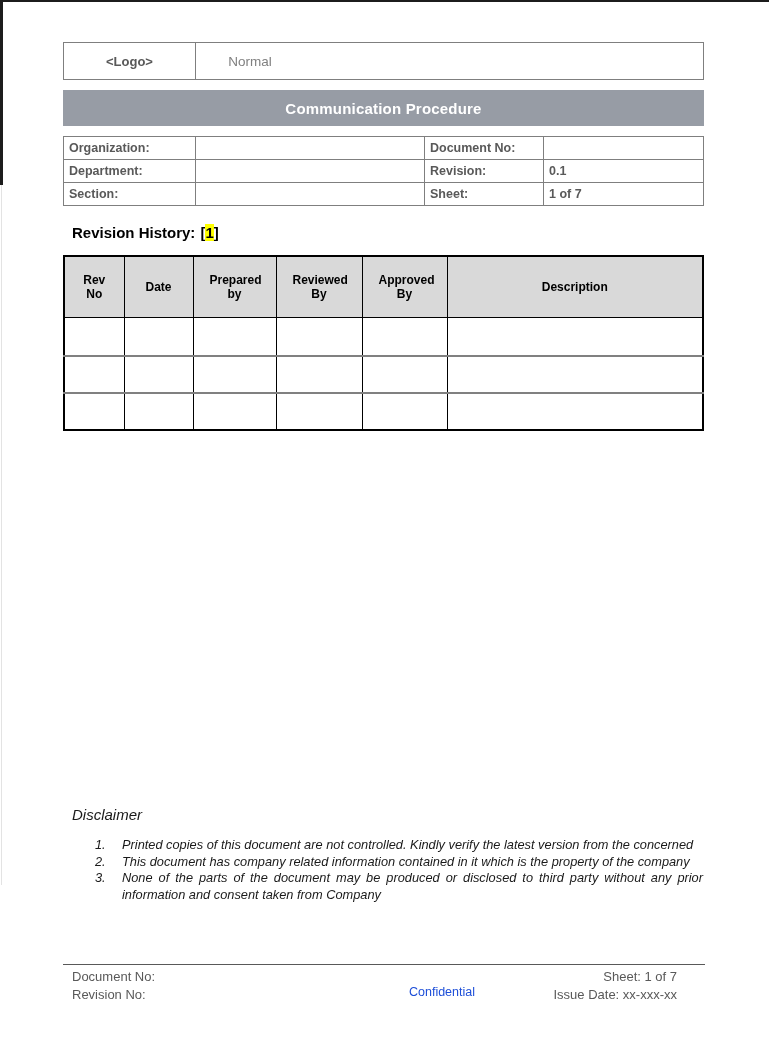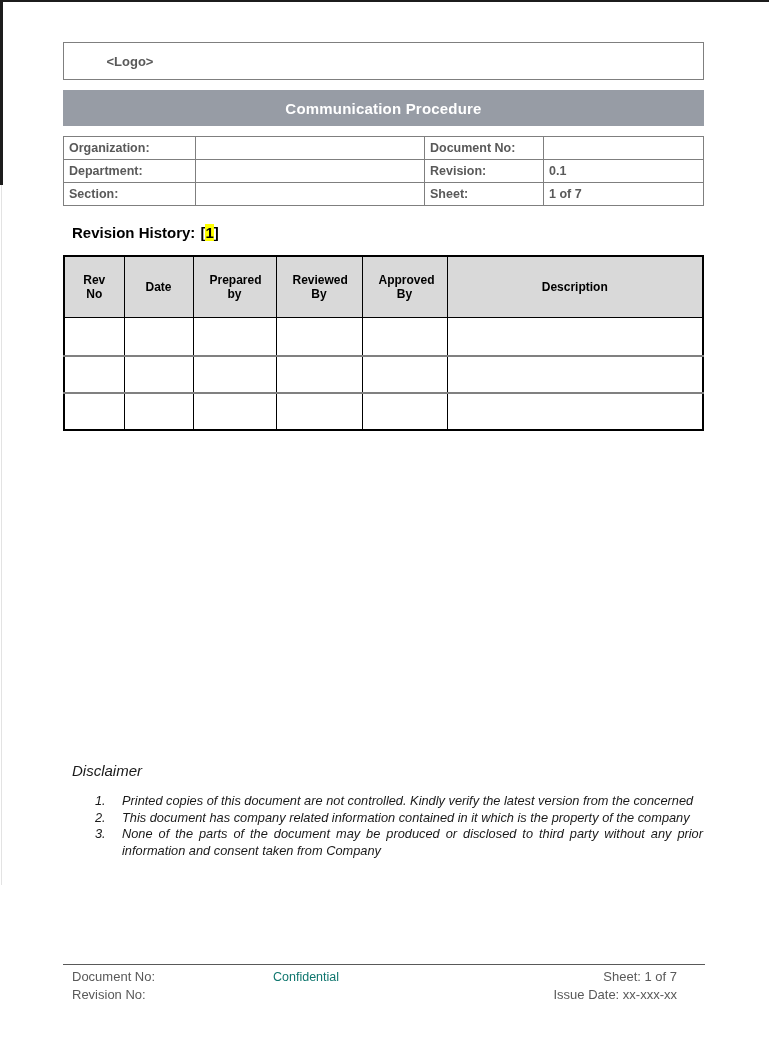--- a/index.html
+++ b/index.html
@@ -77,52 +77,53 @@
     border-left: 1px solid var(--table-border, #000);
     border-right: 1px solid var(--table-border, #000);
     height: 37px; padding: 0 3px; font-size: 12px;
   }
   .rev-table tbody tr:first-child td { height: 38px; }
   .rev-table tbody tr + tr td { border-top: 2px solid var(--row-divider, #808080); }
   .rev-c1 { width: 60px; } .rev-c2 { width: 69px; } .rev-c3 { width: 83px; }
   .rev-c4 { width: 86px; } .rev-c5 { width: 85px; } .rev-c6 { width: auto; }
 
   
-  .disclaimer { position: absolute; left: 63px; top: 762px; width: 640px; }
+  .disclaimer { position: absolute; left: 63px; top: 806px; width: 640px; }
   .disclaimer-heading {
     padding-left: 9px; font-style: italic; font-size: 15px; color: #1a1a1a;
   }
   .disclaimer-list { margin-top: 14px; list-style: none; }
   .disclaimer-item {
     display: flex; font-style: italic; font-size: 12.8px;
     line-height: 16.5px; color: #1a1a1a;
   }
   .disclaimer-item .num { flex: none; width: 27px; margin-left: 32px; }
   .disclaimer-item .txt { flex: 1; text-align: justify; }
 
   
   .footer {
     position: absolute; left: 63px; top: 964px; width: 642px;
     border-top: 1px solid #595959; padding-top: 3px;
     display: grid; grid-template-columns: 210px 1fr 230px;
     font-size: 13px; color: var(--label-text, #595959);
   }
   .footer .col-left { padding-left: 9px; line-height: 18px; }
-  .footer .col-center { text-align: left; font-size: 12.5px; color: #0f766e; line-height: 18px; }
+  .footer .col-center { text-align: right; font-size: 12.5px; color: #1d4ed8; line-height: 18px; margin-top: 15px; }
   .footer .col-right { text-align: right; padding-right: 28px; line-height: 18px; }
 </style>
 </head>
 <body>
 
 <div class="edge-top"></div>
 <div class="edge-left"></div>
 <div class="edge-left-faint"></div>
 
 <div class="header-table">
   <div class="header-cell cell-logo">&lt;Logo&gt;</div>
+  <div class="header-cell cell-status">Normal</div>
 </div>
 
 <div class="title-bar">
   <span>Communication Procedure</span>
 </div>
 
 <table class="info-table">
   <tbody>
     <tr>
       <td class="info-c1">Organization:</td>

